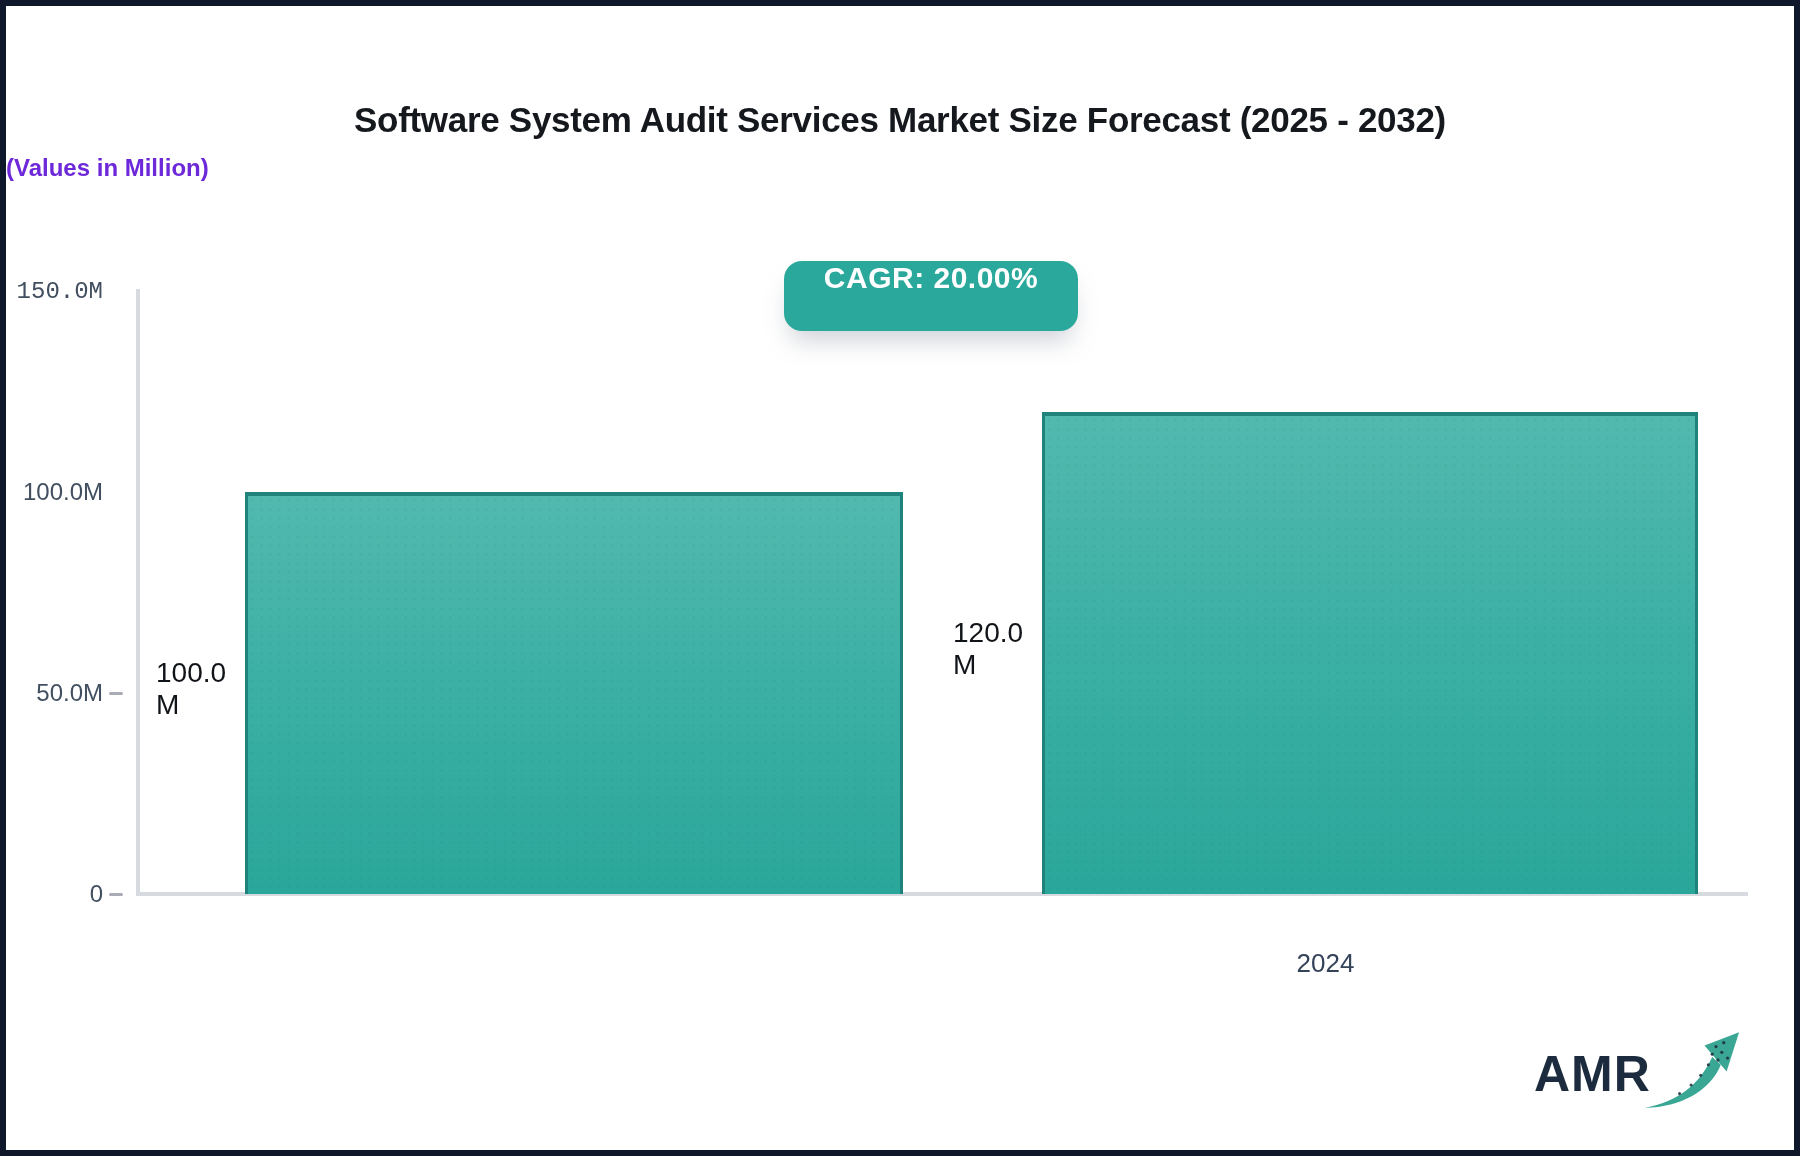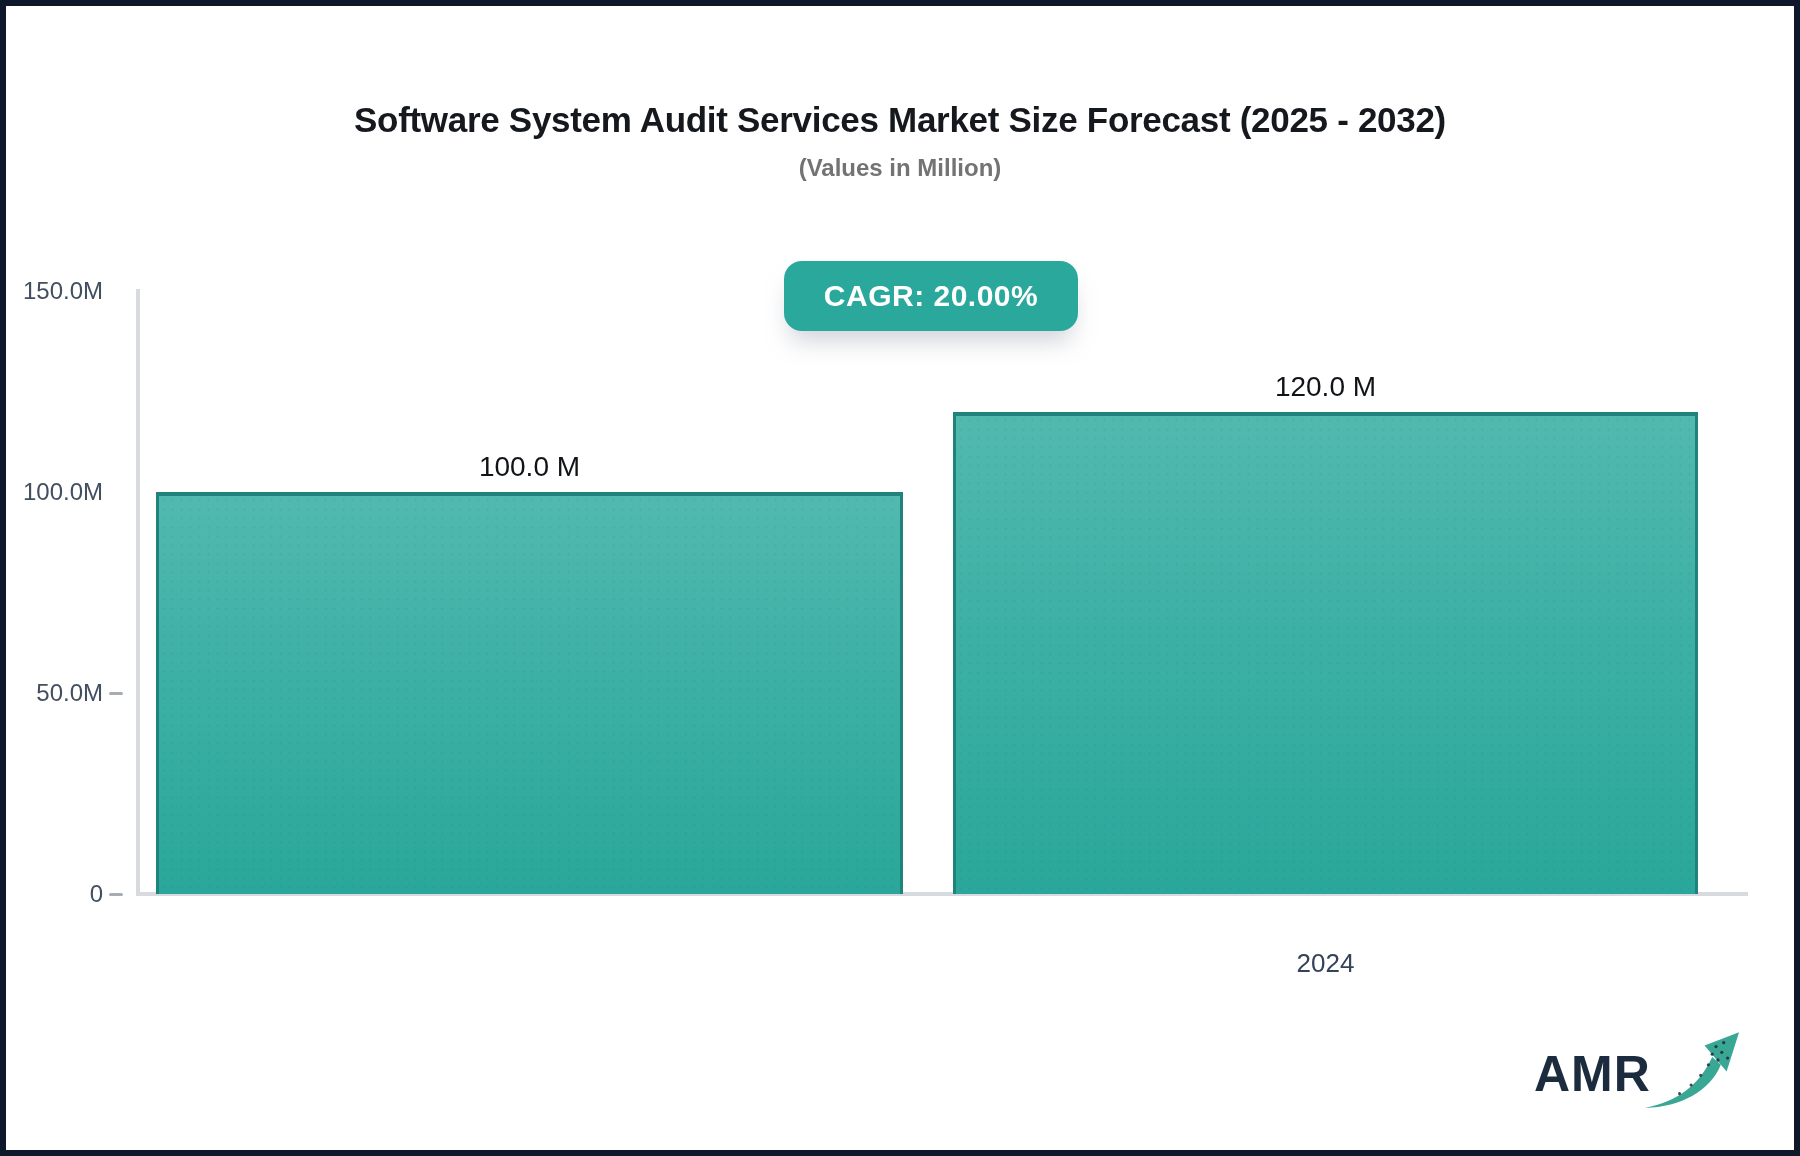--- a/index.html
+++ b/index.html
@@ -13,28 +13,27 @@
     overflow:hidden;
   }
   .title{
     position:absolute;left:0;top:94px;width:100%;
     margin:0;text-align:center;
     font-size:35px;font-weight:700;color:#15181d;
     letter-spacing:-0.3px;
   }
   .subtitle{
     position:absolute;left:0;top:148px;width:100%;
-    text-align:center;
-    font-size:24px;font-weight:600;color:#737373;
+    font-size:24px;font-weight:600;color:#6d28d9;
   }
   .cagr-badge{
     position:absolute;left:778px;top:255px;
     width:294px;height:70px;
     background:#2aa89b;border-radius:18px;
-    display:flex;align-items:center;justify-content:center;
+    display:flex;align-items:flex-start;justify-content:center;
     box-shadow:0 16px 24px -6px rgba(120,130,145,0.35);
   }
   .cagr-badge span{
     color:#ffffff;font-size:30px;font-weight:700;letter-spacing:0.5px;
   }
   .plot{position:absolute;left:0;top:0;width:1800px;height:1156px;}
   .y-axis-line{
     position:absolute;left:130px;top:283px;width:4px;height:607px;
     background:#d7dade;
   }
@@ -49,21 +48,21 @@
   .ytick-label{
     font-size:24px;color:#424f60;white-space:nowrap;
   }
   .ytick-dash{
     width:14px;height:3px;background:#a8adb5;border-radius:2px;flex:0 0 auto;
   }
   .ytick-dash.hidden{visibility:hidden;}
   #bars{position:absolute;left:0;top:285px;width:1800px;height:603px;}
   .bar-group{
     position:absolute;bottom:0;
-    display:flex;flex-direction:column;align-items:center;justify-content:flex-end;
+    display:flex;flex-direction:row;align-items:center;justify-content:flex-end;
   }
   .bar-value{
     font-size:28px;color:#101318;margin-bottom:9px;font-weight:500;
   }
   .bar{
     width:100%;
     box-sizing:border-box;
     border:3px solid #1f837c;
     border-top-width:4px;
     border-bottom:none;
@@ -95,21 +94,21 @@
   <div class="subtitle">(Values in Million)</div>
 
   <div class="cagr-badge">
     <span>CAGR: 20.00%</span>
   </div>
 
   <div class="plot">
     <div class="y-axis-line"></div>
     <div class="x-axis-line"></div>
     <div id="yticks">
-        <div class="ytick" style="top: 269px;">
+        <div class="ytick" style="top: 269px; font-family: Liberation Mono, monospace;">
           <span class="ytick-label">150.0M</span>
           <span class="ytick-dash hidden"></span>
         </div>
         <div class="ytick" style="top: 470px;">
           <span class="ytick-label">100.0M</span>
           <span class="ytick-dash hidden"></span>
         </div>
         <div class="ytick" style="top: 671px;">
           <span class="ytick-label">50.0M</span>
           <span class="ytick-dash"></span>

